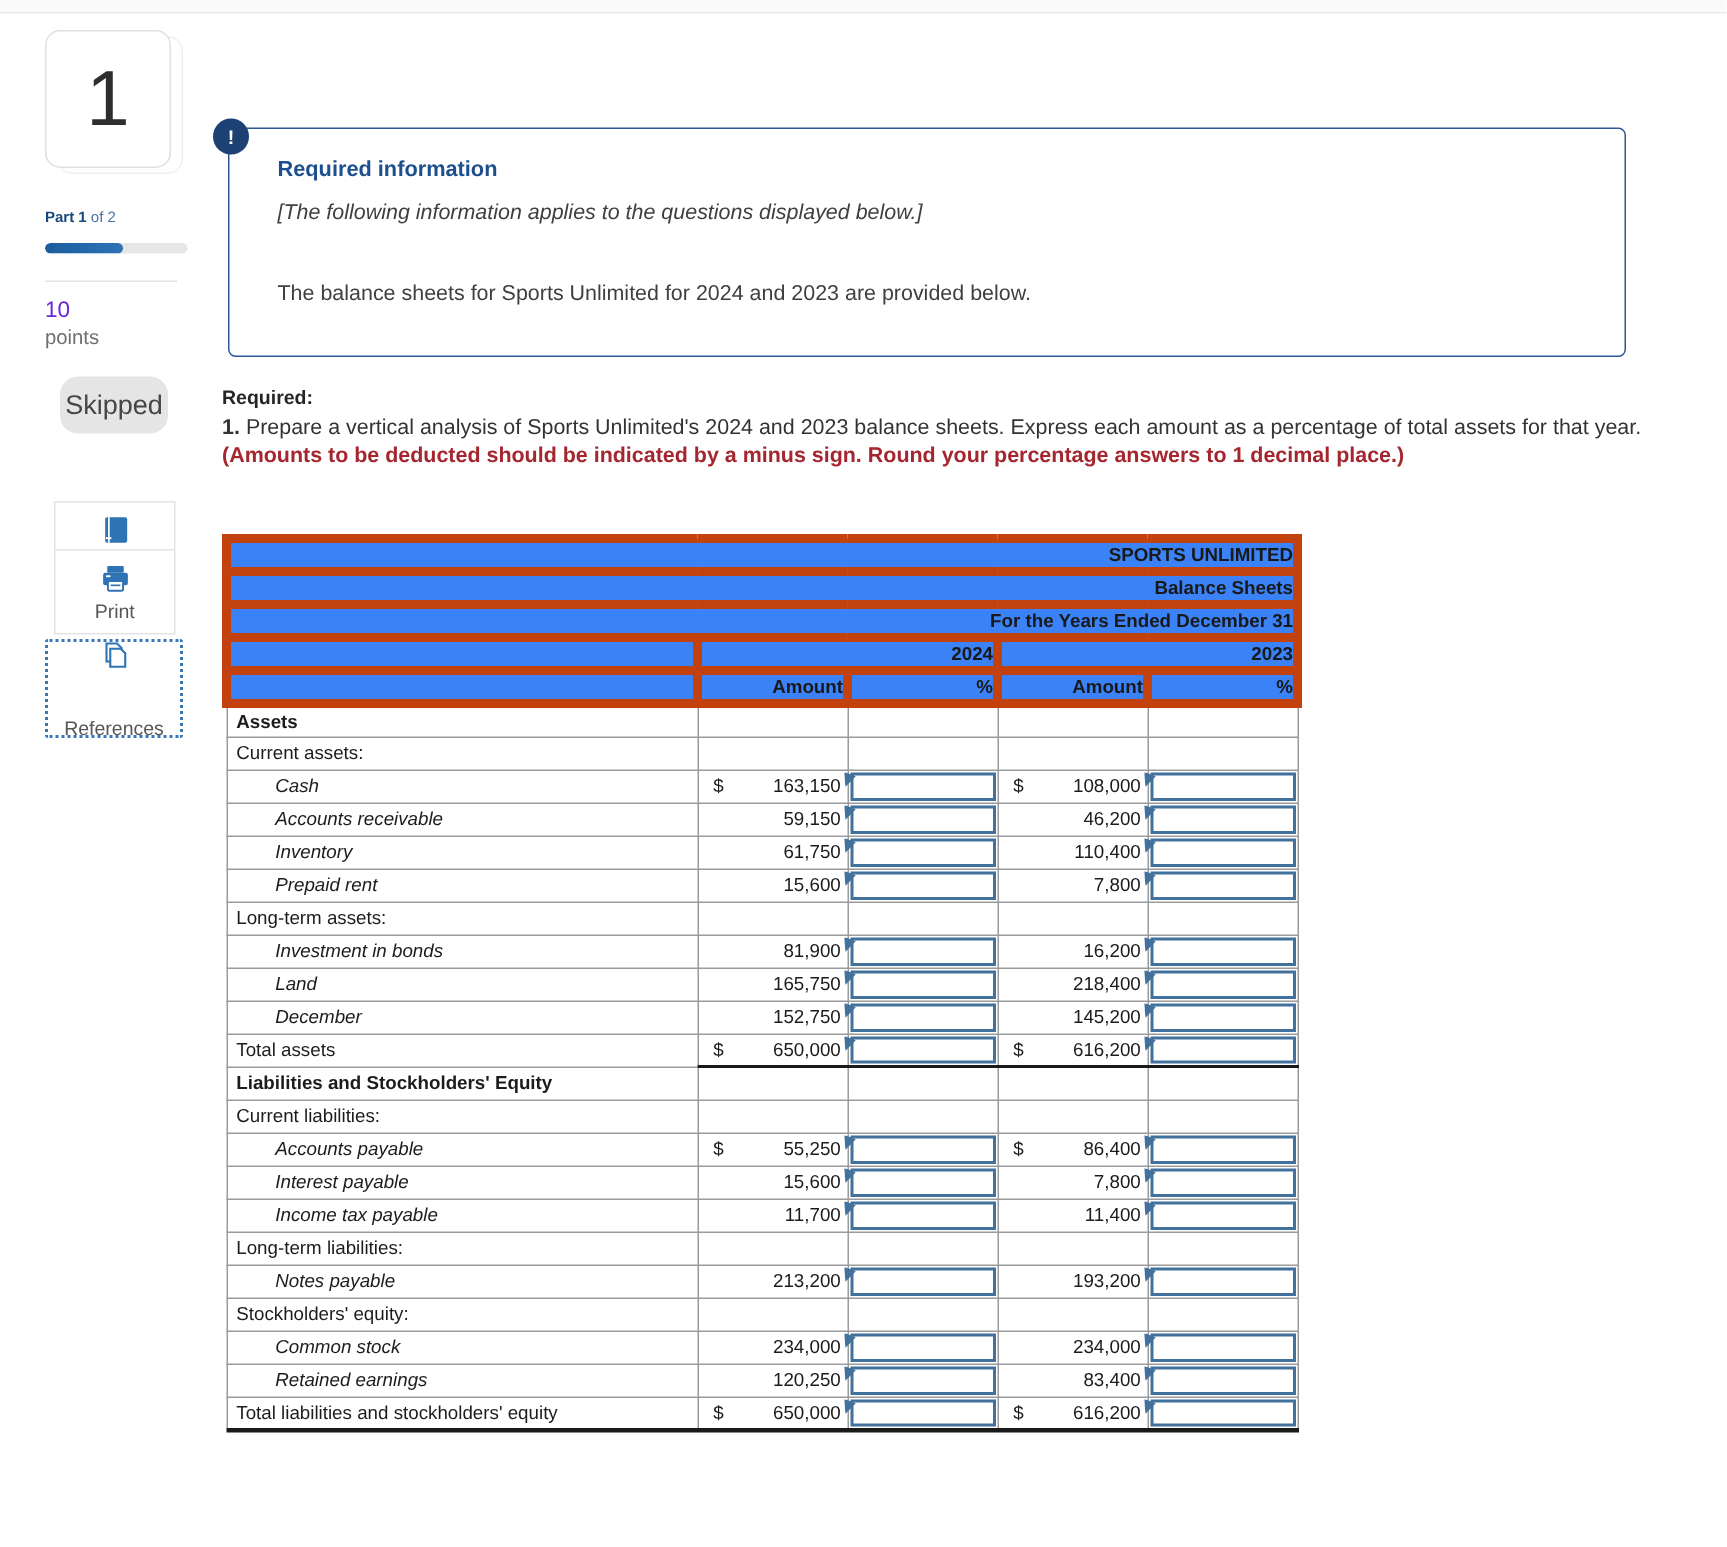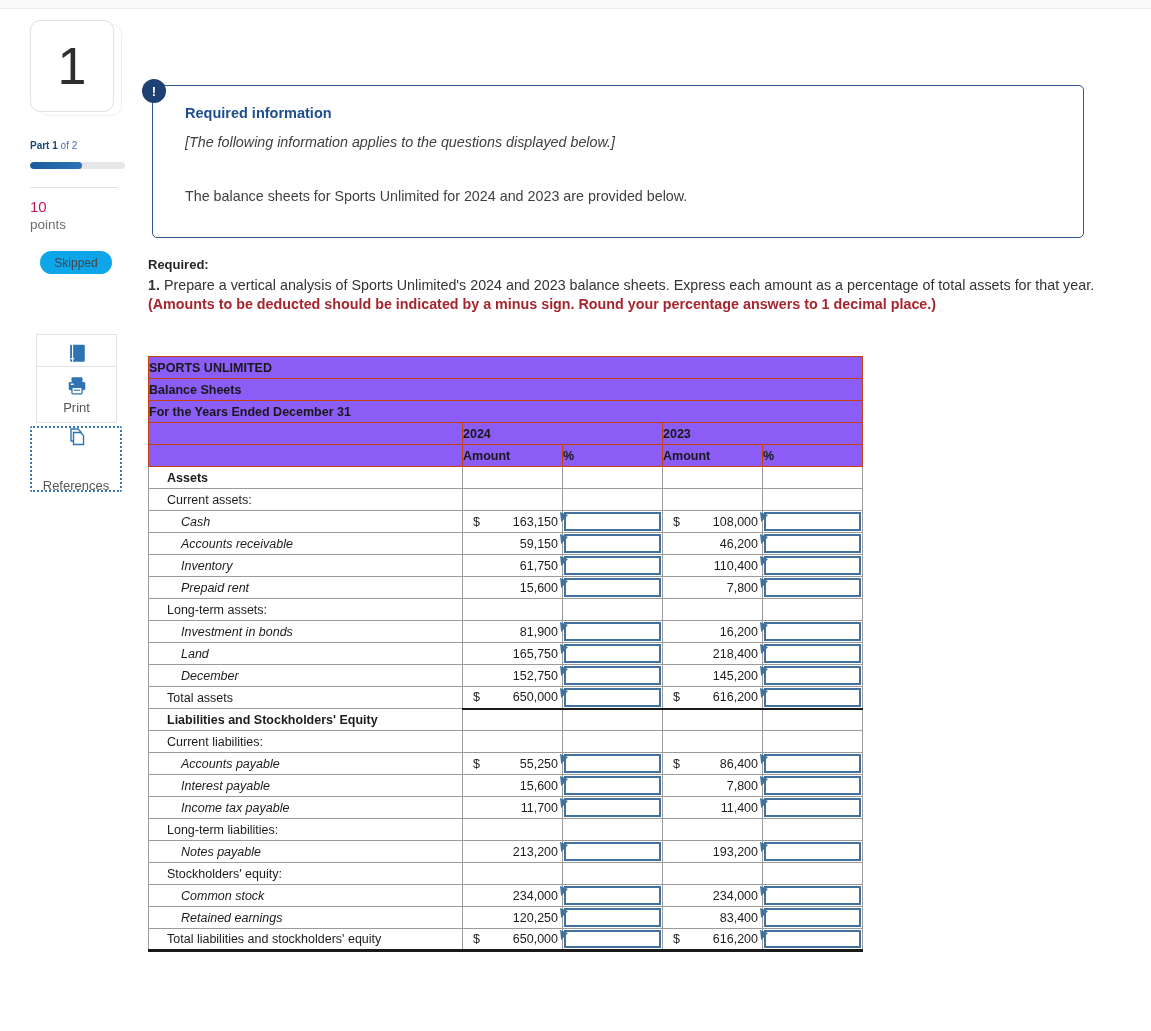--- a/index.html
+++ b/index.html
@@ -13,24 +13,24 @@
   .qcard-shadow { left:38px; top:24px; width:84px; height:92px; border:1px solid #efefef; border-radius:10px; background:#fff; }
   .qcard { left:30px; top:20px; width:84px; height:92px; border:1px solid #e0e0e0; border-radius:10px; background:#fff;
            display:flex; align-items:center; justify-content:center; font-size:52px; color:#2e2e2e; }
 
   .part-line { left:30px; top:140px; font-size:10px; }
   .part-bold { color:#16477e; font-weight:bold; }
   .part-rest { color:#4a6fa5; }
   .progress { left:30px; top:162px; width:95px; height:7px; border-radius:4px; background:#e4e6e8; overflow:hidden; }
   .progress-fill { width:55%; height:100%; border-radius:4px; background:linear-gradient(90deg,#1b5c9e,#2e74b5); }
   .side-divider { left:30px; top:187px; width:88px; height:1px; background:#e2e2e2; }
-  .points-val { left:30px; top:198px; font-size:15px; color:#be185d; }
+  .points-val { left:30px; top:198px; font-size:15px; color:#6d28d9; }
   .points-lbl { left:30px; top:217px; font-size:13.5px; color:#6e6e6e; }
-  .skipped { left:40px; top:251px; width:72px; height:23px; background:#0ea5e9; border-radius:12px;
-             display:flex; align-items:center; justify-content:center; font-size:12px; color:#464646; cursor:pointer; }
+  .skipped { left:40px; top:251px; width:72px; height:38px; background:#e5e5e5; border-radius:12px;
+             display:flex; align-items:center; justify-content:center; font-size:18px; color:#464646; cursor:pointer; }
 
   .toolbox { width:81px; height:57px; background:#fff; border:1px solid #e4e4e4;
              display:flex; flex-direction:column; align-items:center; justify-content:center; gap:3px; cursor:pointer; }
   .toolbox.ebook { left:36px; top:310px;margin-top:24px; }
   .toolbox.print { left:36px; top:366px; }
   .toolbox.refs  { left:30px; top:426px; width:92px; height:66px; border:2px dotted #3a78b5; border-radius:2px;gap:28px; }
   .tool-label { font-size:13px; color:#565656; }
 
   
   .alert-circle { left:142px; top:79px; width:24px; height:24px; border-radius:50%; background:#1e4173; color:#fff;
@@ -43,22 +43,22 @@
   .req-heading { left:148px; top:257px; font-size:13px; font-weight:bold; color:#262626; }
   .req-para { left:148px; top:276px; width:958px; font-size:14.3px; line-height:18.5px; color:#333; }
   .req-para .b { font-weight:bold; }
   .req-para .red { font-weight:bold; color:#a5262f; }
 
   
   .bs-table-wrap { left:148px; top:356px; }
   table { border-collapse:collapse; table-layout:fixed; width:714px; font-size:12.5px; color:#1c1c1c;
           border:1px solid #404040; }
   td { height:22px; padding:0; border:1px solid #9b9b9b; overflow:visible; white-space:nowrap; vertical-align:middle; }
-  thead td { background:#8b5cf6; border:1px solid #c2410c; font-weight:bold; text-align:left; color:#191919; }
-  td.lbl { padding-left:18px; text-align:left; }
+  thead td { background:#3b82f6; border:6px solid #c2410c; font-weight:bold; text-align:right; color:#191919; }
+  td.lbl { padding-left:6px; text-align:left; }
   td.lbl.ind { padding-left:32px;font-style:italic; }
   tr.bold td.lbl { font-weight:bold; }
   td.amt { text-align:right; padding-right:4px; }
   td.amt .cur { float:left; margin-left:10px; }
   td.pct { position:relative; }
   .inputbox { position:absolute; top:1px; left:1px; right:1px; bottom:1px; border:2px solid #41719c; background:#fff; cursor:text; }
   .inputbox::before { content:""; position:absolute; left:-6px; top:-2px; width:8px; height:10px;
                       background:#41719c; clip-path:polygon(0 0,100% 30%,15% 100%); }
   tr.total td.amt, tr.total td.pct { border-top:1px solid #1a1a1a; border-bottom:2px solid #1a1a1a; }
   tr.grand td { border-bottom:3px solid #1a1a1a; }

